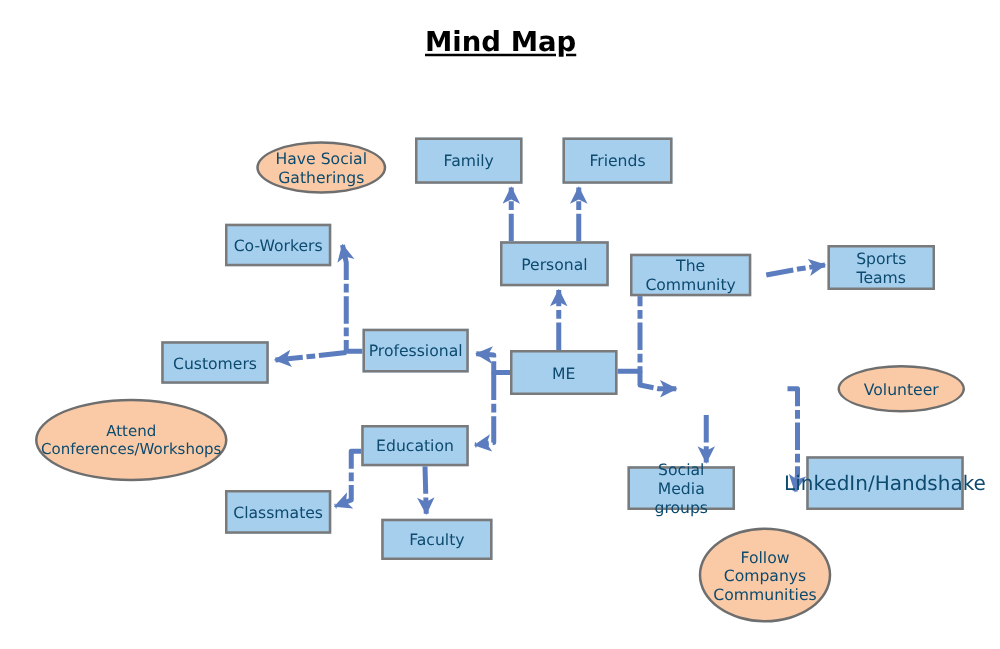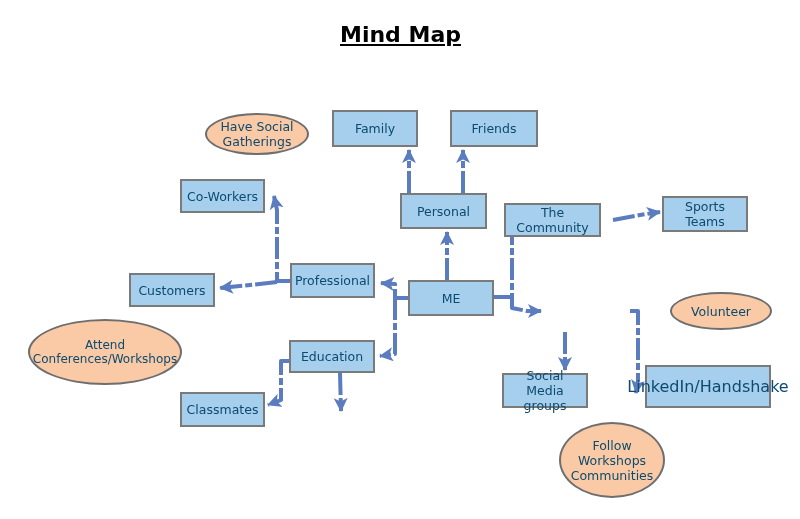--- a/index.html
+++ b/index.html
@@ -112,33 +112,36 @@
     </div>
   <div class="node" id="n-me">
       <span>ME</span>
     </div>
   <div class="node" id="n-education">
       <span>Education</span>
     </div>
   <div class="node" id="n-classmates">
       <span>Classmates</span>
     </div>
+  <div class="node" id="n-faculty">
+      <span>Faculty</span>
+    </div>
   <div class="node" id="n-socialmedia">
       <span>Social Media groups</span>
     </div>
   <div class="node" id="n-linkedin">
       <span>LinkedIn/Handshake</span>
     </div>
 
   <div class="node ellipse" id="e-havesocial">
       <span>Have Social Gatherings</span>
     </div>
   <div class="node ellipse" id="e-attend">
       <span>Attend Conferences/Workshops</span>
     </div>
   <div class="node ellipse" id="e-volunteer">
       <span>Volunteer</span>
     </div>
   <div class="node ellipse" id="e-follow">
-      <span>Follow Workshops Communities</span>
+      <span>Follow Companys Communities</span>
     </div>
 
 </div>
 
 </body></html>

